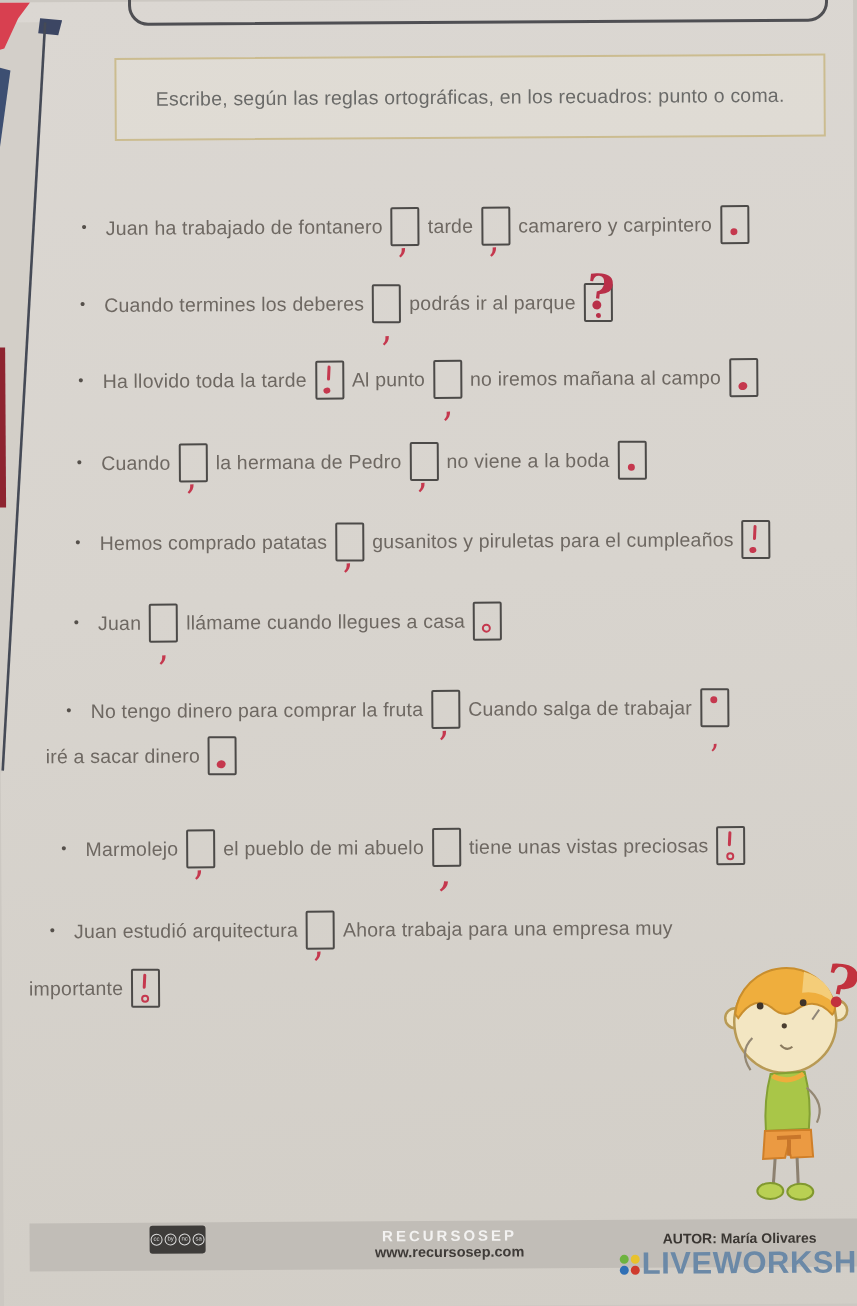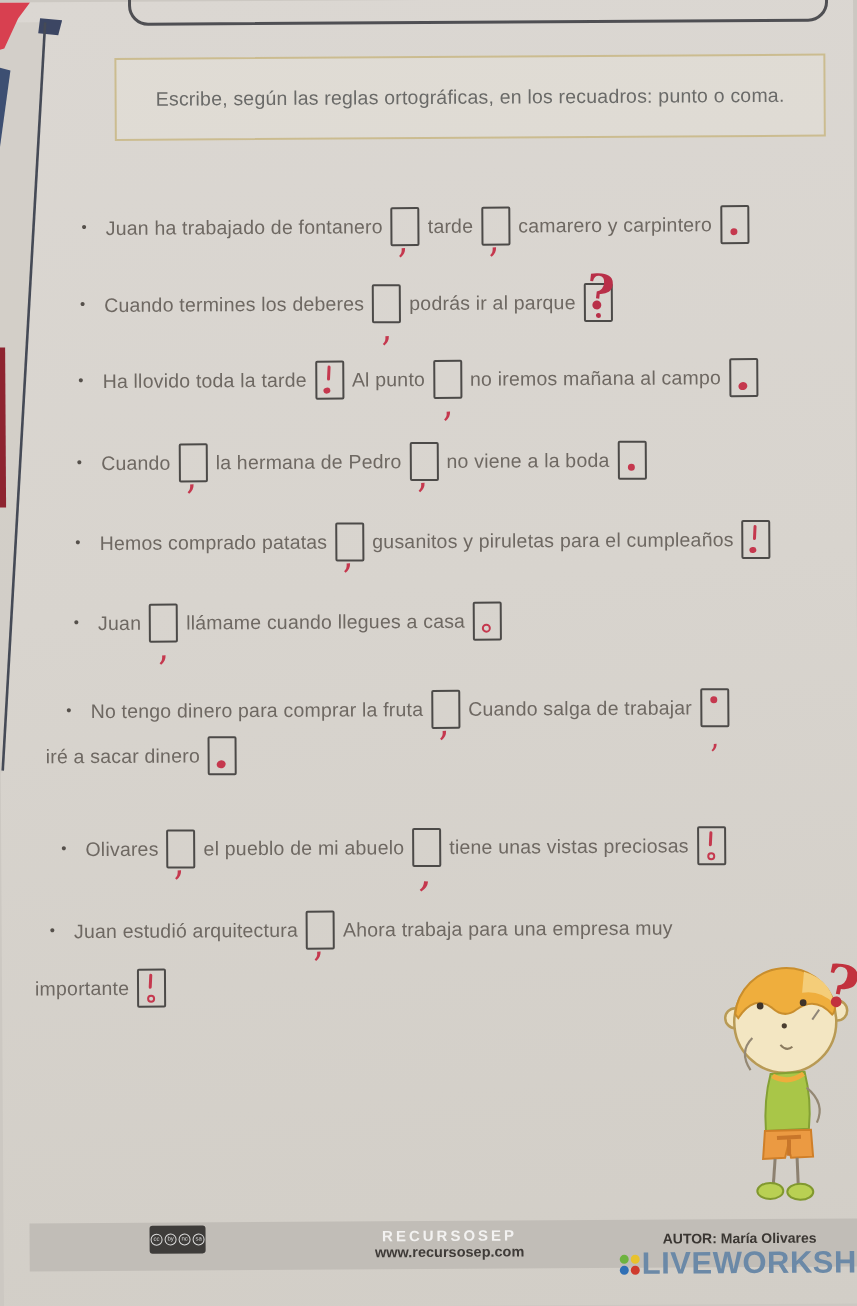--- a/index.html
+++ b/index.html
@@ -215,21 +215,21 @@
         </span>
       </div>
       <div class="row" style="top: 733px; left: 40px;">
         <span class="stext">iré a sacar dinero</span>
         <span class="pbox">
           <span class="m-period-big"></span>
         </span>
       </div>
       <div class="row" style="top: 826px; left: 60px;">
         <span class="bullet">•</span>
-        <span class="stext">Olivares</span>
+        <span class="stext">Marmolejo</span>
         <span class="pbox">
           <span class="m-comma">,</span>
         </span>
         <span class="stext">el pueblo de mi abuelo</span>
         <span class="pbox">
           <span class="m-comma-long">,</span>
         </span>
         <span class="stext">tiene unas vistas preciosas</span>
         <span class="pbox">
           <span class="m-excl-circle">
@@ -239,21 +239,21 @@
         </span>
       </div>
       <div class="row" style="top: 908px; left: 48px;">
         <span class="bullet">•</span>
         <span class="stext">Juan estudió arquitectura</span>
         <span class="pbox">
           <span class="m-comma">,</span>
         </span>
         <span class="stext">Ahora trabaja para una empresa muy</span>
       </div>
-      <div class="row" style="top: 965px; left: 28px;">
+      <div class="row" style="top: 965px; left: 22px;">
         <span class="stext">importante</span>
         <span class="pbox">
           <span class="m-excl-circle">
             <span class="bar"></span>
             <span class="ecirc"></span>
           </span>
         </span>
       </div>
     </div>
 

